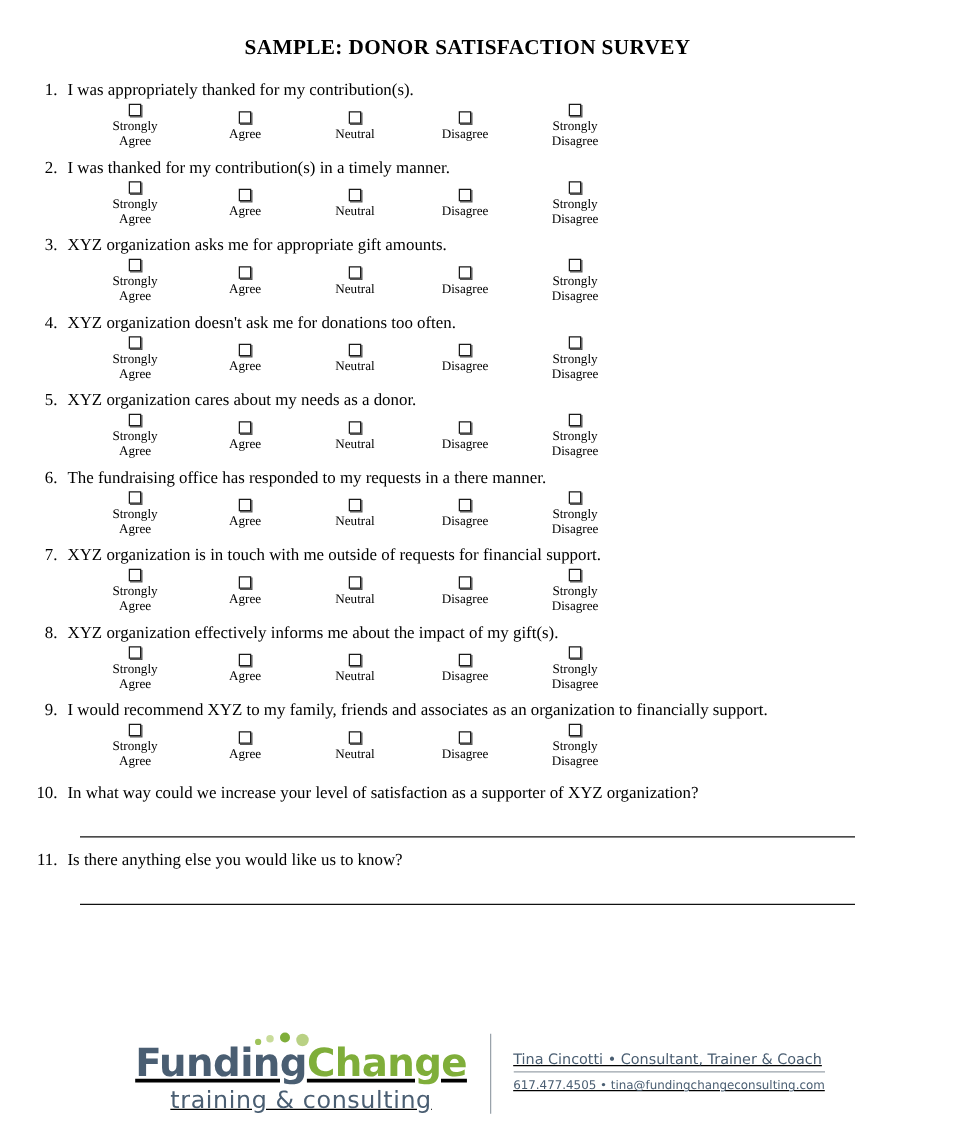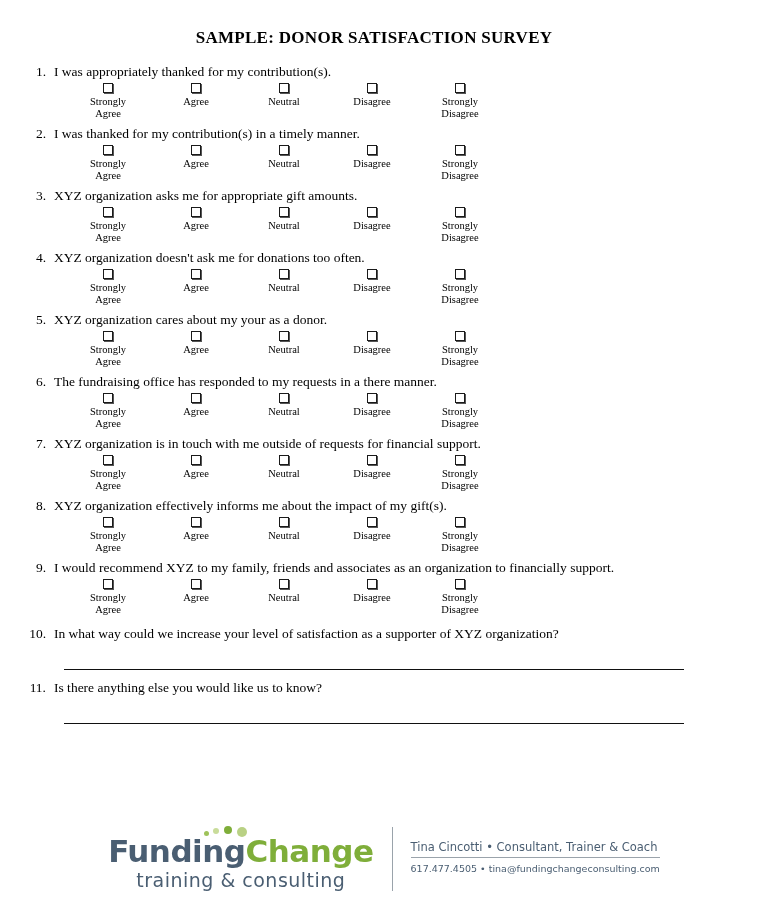--- a/index.html
+++ b/index.html
@@ -46,20 +46,21 @@
     padding-right: 8px;
     flex: 0 0 auto;
   }
   .q-text {
     flex: 1 1 auto;
   }
   .scale {
     display: flex;
     margin: 1px 0 6px 0;
     padding-left: 44px;
+    align-items: center;
   }
   .scale-item {
     width: 88px;
     text-align: center;
     font-size: 10.5px;
     line-height: 1.15;
   }
   .scale-item .cb {
     display: block;
     width: 8px;
@@ -91,20 +92,21 @@
     margin: 4px 44px 0 44px;
   }
   .footer {
     position: absolute;
     left: 0;
     right: 0;
     bottom: 14px;
     display: flex;
     justify-content: center;
     align-items: center;
+    text-decoration: underline;
   }
   .logo-wrap {
     display: flex;
     align-items: center;
   }
   .logo-left {
     text-align: left;
     padding-right: 18px;
   }
   .logo-main {
@@ -286,21 +288,21 @@
             <span class="cb"></span>
             <span class="lbl">Strongly
 Disagree</span>
           </span>
       </div>
     </div>
 
     <div class="q-block">
       <div class="q-row">
         <span class="q-num">5.</span>
-        <span class="q-text">XYZ organization cares about my your as a donor.</span>
+        <span class="q-text">XYZ organization cares about my needs as a donor.</span>
       </div>
       <div class="scale">
         <span class="scale-item">
             <span class="cb"></span>
             <span class="lbl">Strongly
 Agree</span>
           </span>
         <span class="scale-item">
             <span class="cb"></span>
             <span class="lbl">Agree</span>

